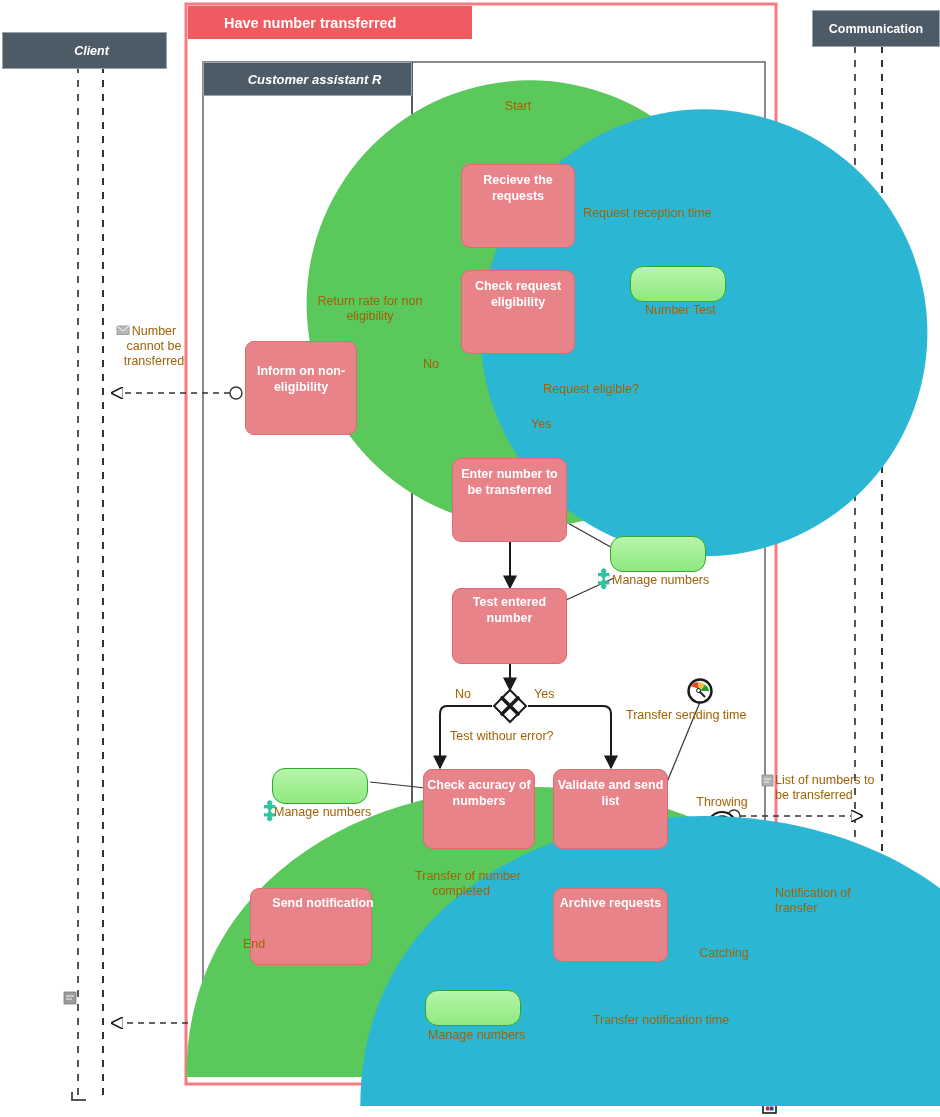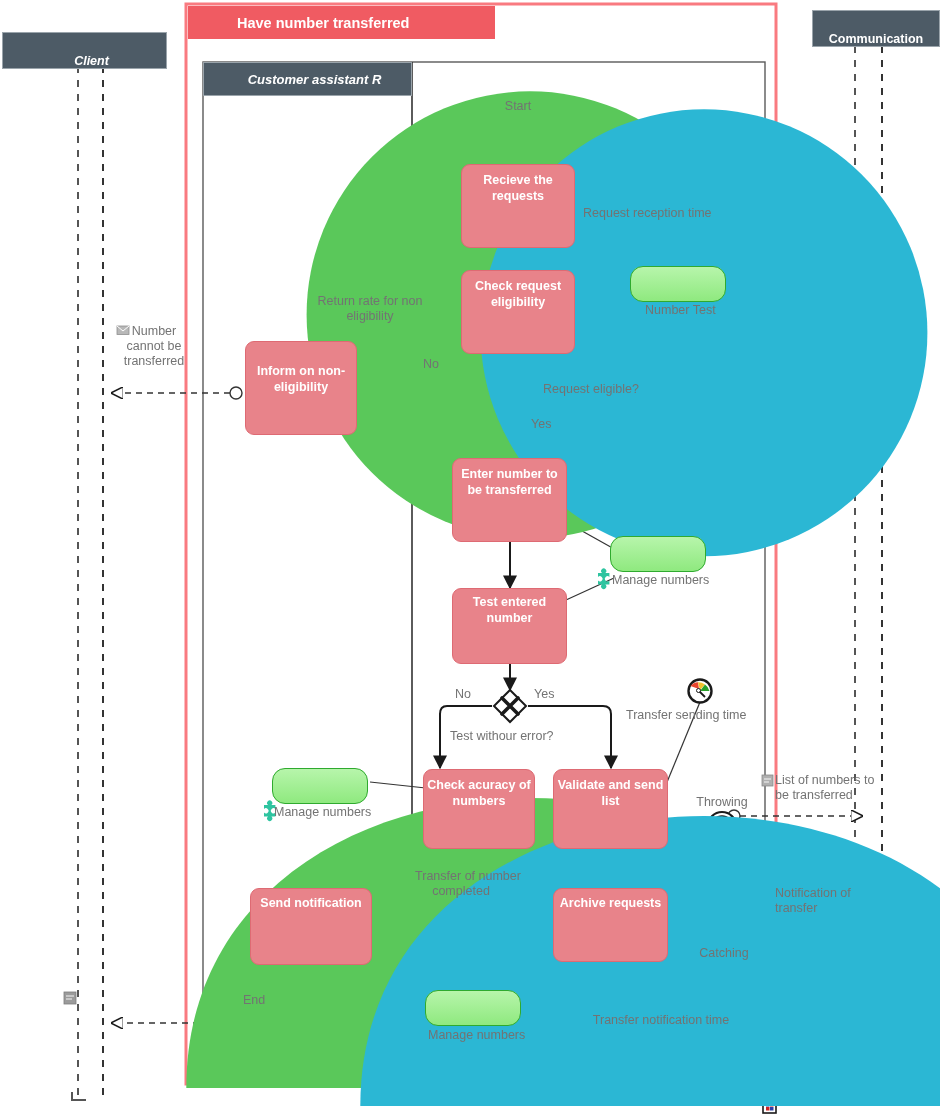--- a/index.html
+++ b/index.html
@@ -3,31 +3,31 @@
 <meta charset="utf-8">
 <style>
   html,body{margin:0;padding:0;background:#ffffff;}
   body{
     font-family:"Liberation Sans", sans-serif;
     width:940px;height:1117px;position:relative;overflow:hidden;
     -webkit-font-smoothing:antialiased;
   }
   #canvas{position:absolute;left:0;top:0;width:940px;height:1117px;}
   svg{position:absolute;left:0;top:0;width:940px;height:1117px;overflow:visible;}
-  .lbl{position:absolute;color:#737373;font-size:12.5px;line-height:15px;}
+  .lbl{position:absolute;color:#a16207;font-size:12.5px;line-height:15px;}
   .lbl.c{text-align:center;}
   .lbl.l{text-align:left;}
   .tasktext{
     position:absolute;color:#ffffff;font-weight:bold;font-size:12.5px;
     line-height:16px;text-align:center;
   }
   .poolhdr{
     position:absolute;background:#4d5b66;border:1px solid #9aa4ab;
     color:#ffffff;font-weight:bold;font-size:12.5px;
-    display:flex;align-items:flex-end;justify-content:center;box-sizing:border-box;
+    display:flex;align-items:center;justify-content:center;box-sizing:border-box;
   }
   .lanehdr{
     position:absolute;background:#4d5b66;border:1px solid #9aa4ab;
     color:#ffffff;font-weight:bold;font-style:italic;font-size:13px;
     display:flex;align-items:center;justify-content:center;box-sizing:border-box;
   }
   .task{
     position:absolute;background:#e8838a;border:1px solid #de6a73;
     border-radius:9px;box-sizing:border-box;
   }
@@ -301,21 +301,21 @@
 
     <g>
       <rect x="763" y="1100" width="13" height="13" fill="#ffffff" stroke="#1a1a1a" stroke-width="1.6"></rect>
       <rect x="766" y="1103" width="3.5" height="3.5" fill="#2b3ea8"></rect>
       <rect x="770" y="1103" width="3.5" height="3.5" fill="#cf2222"></rect>
       <rect x="766" y="1107" width="3.5" height="3.5" fill="#cf2222"></rect>
       <rect x="770" y="1107" width="3.5" height="3.5" fill="#2b3ea8"></rect>
     </g>
   </svg>
 
-  <div class="title-bar" style="left:188px;top:6px;width:307px;height:33px;padding-left:49px;">
+  <div class="title-bar" style="left:188px;top:6px;width:284px;height:33px;padding-left:36px;">
     <span>Have number transferred</span>
   </div>
 
   <div class="poolhdr" style="left:2px;top:32px;width:165px;height:37px;">
     <span class="hdr-inner">
       <span class="person-ico">
         <svg width="10" height="13" viewBox="0 0 10 13">
           <circle cx="5" cy="3" r="2.6" fill="#5ac85a"></circle>
           <path d="M1 12 C1 7.5 9 7.5 9 12 Z" fill="#5ac85a"></path>
         </svg>
@@ -359,21 +359,21 @@
   <div class="task" style="left:423px;top:769px;width:112px;height:80px;"></div>
   <div class="tasktext" style="left:425px;top:777px;width:108px;">Check acuracy of numbers</div>
 
   <div class="task" style="left:553px;top:769px;width:115px;height:80px;"></div>
   <div class="tasktext" style="left:555px;top:777px;width:111px;">Validate and send list</div>
 
   <div class="task" style="left:553px;top:888px;width:115px;height:74px;"></div>
   <div class="tasktext" style="left:555px;top:895px;width:111px;">Archive requests</div>
 
   <div class="task" style="left:250px;top:888px;width:122px;height:77px;"></div>
-  <div class="tasktext" style="left:252px;top:895px;width:118px;">Send notification</div>
+  <div class="tasktext" style="left:252px;top:895px;width:118px;padding-left:12px;">Send notification</div>
 
   <div class="greenbox" style="left:630px;top:266px;width:96px;height:36px;"></div>
   <div class="lbl l" style="left:645px;top:303px;width:120px;">Number Test</div>
 
   <div class="greenbox" style="left:610px;top:536px;width:96px;height:36px;"></div>
   <div class="lbl l" style="left:612px;top:573px;width:130px;">Manage numbers</div>
 
   <div class="greenbox" style="left:272px;top:768px;width:96px;height:36px;"></div>
   <div class="lbl l" style="left:274px;top:805px;width:130px;">Manage numbers</div>
 
@@ -390,21 +390,21 @@
   <div class="lbl l" style="left:423px;top:357px;width:30px;">No</div>
   <div class="lbl l" style="left:531px;top:417px;width:30px;">Yes</div>
   <div class="lbl l" style="left:543px;top:382px;width:130px;">Request eligible?</div>
 
   <div class="lbl l" style="left:455px;top:687px;width:28px;">No</div>
   <div class="lbl l" style="left:534px;top:687px;width:30px;">Yes</div>
   <div class="lbl l" style="left:450px;top:729px;width:150px;">Test withour error?</div>
 
   <div class="lbl c" style="left:687px;top:795px;width:70px;">Throwing</div>
   <div class="lbl c" style="left:689px;top:946px;width:70px;">Catching</div>
-  <div class="lbl c" style="left:233px;top:993px;width:42px;">End</div>
+  <div class="lbl c" style="left:233px;top:937px;width:42px;">End</div>
 
   <div class="lbl c" style="left:116px;top:324px;width:76px;">Number cannot be transferred</div>
 
   <div class="lbl l" style="left:775px;top:773px;width:110px;">List of numbers to be transferred</div>
   <div class="lbl l" style="left:775px;top:886px;width:100px;">Notification of transfer</div>
   <div class="lbl c" style="left:393px;top:869px;width:136px;text-indent:14px;">Transfer of number completed</div>
 
 </div>
 
 </body></html>

